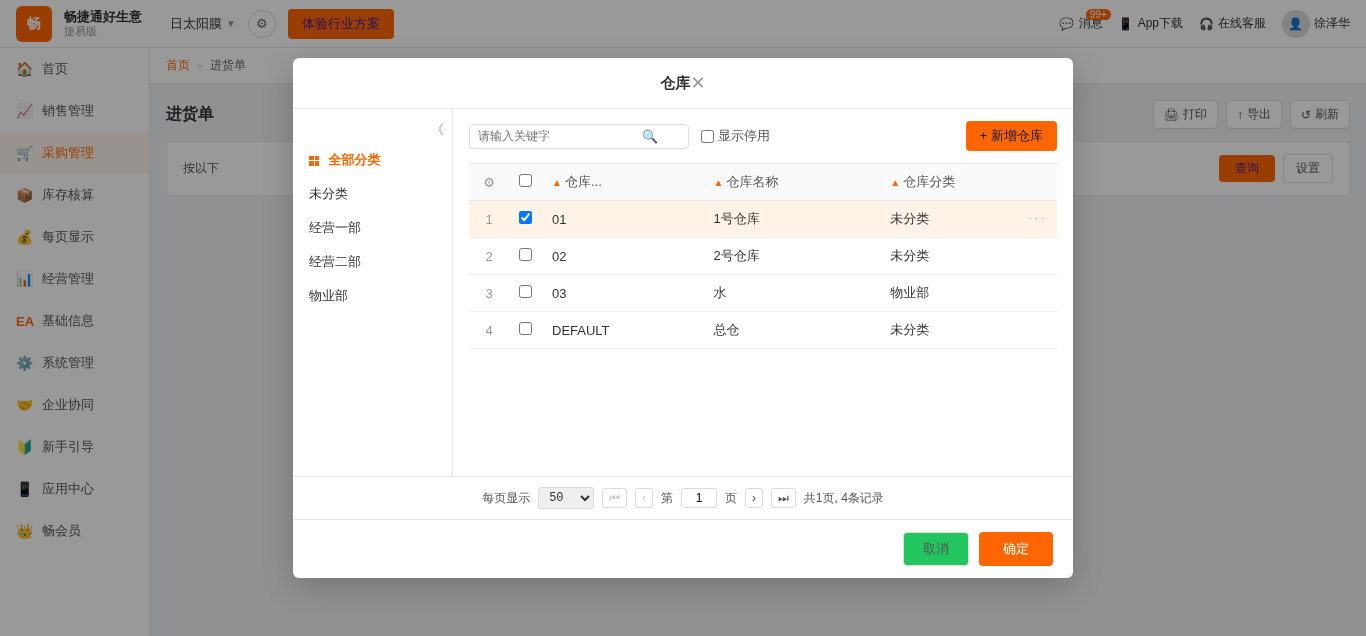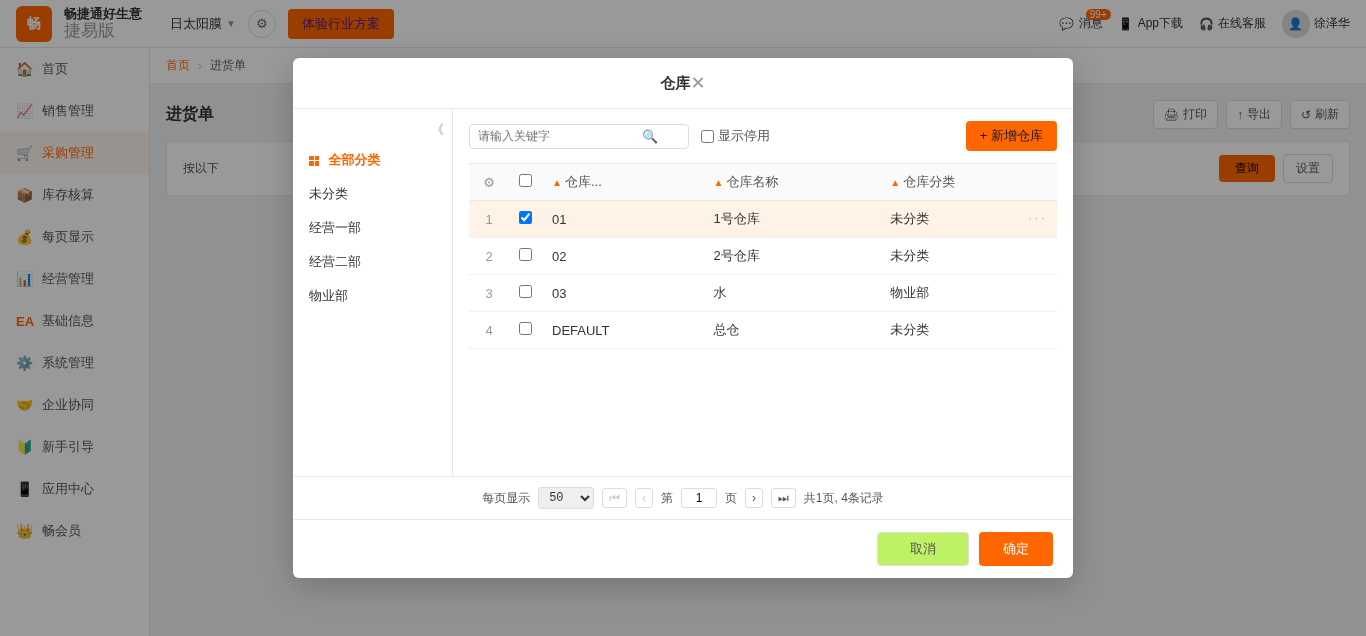--- a/index.html
+++ b/index.html
@@ -19,21 +19,21 @@
       z-index: 100;
     }
     .topbar-logo {
       width: 36px; height: 36px;
       background: #f60;
       border-radius: 6px;
       display: flex; align-items: center; justify-content: center;
       color: #fff; font-weight: bold; font-size: 14px;
     }
     .topbar-brand { font-size: 13px; color: #333; font-weight: bold; }
-    .topbar-sub { font-size: 17px; color: #999; }
+    .topbar-sub { font-size: 11px; color: #999; }
     .topbar-store {
       margin-left: 16px;
       display: flex; align-items: center; gap: 4px;
       color: #333; font-size: 13px;
     }
     .topbar-store .arrow { color: #999; font-size: 10px; }
     .topbar-gear {
       width: 28px; height: 28px;
       border-radius: 50%;
       border: 1px solid #ddd;
@@ -138,21 +138,21 @@
     .filter-bar {
       background: #fff;
       padding: 12px 16px;
       border-radius: 4px;
       border: 1px solid #e8e8e8;
       margin-bottom: 12px;
       display: flex; align-items: center; gap: 8px;
     }
     .btn-query {
       background: #f60;
-      color: #000000;
+      color: #4c1d95;
       border: none;
       border-radius: 4px;
       padding: 5px 16px;
       font-size: 12px; cursor: pointer;
     }
     .btn-settings {
       background: #fff;
       color: #555;
       border: 1px solid #ddd;
       border-radius: 4px;
@@ -292,23 +292,23 @@
     .pagination-info { color: #555; }
 
     
     .modal-footer {
       padding: 12px 20px;
       border-top: 1px solid #e8e8e8;
       display: flex; justify-content: flex-end; gap: 10px;
     }
     .btn-cancel {
       border: 1px solid #ddd;
-      background: #bef264;
-      border-radius: 4px;
-      padding: 7px 32px;
+      background: #22c55e;
+      border-radius: 4px;
+      padding: 7px 19px;
       font-size: 13px; cursor: pointer; color: #555;
     }
     .btn-confirm {
       background: #f60;
       color: #fff; border: none;
       border-radius: 4px;
       padding: 7px 24px;
       font-size: 13px; cursor: pointer;
     }
   </style>

